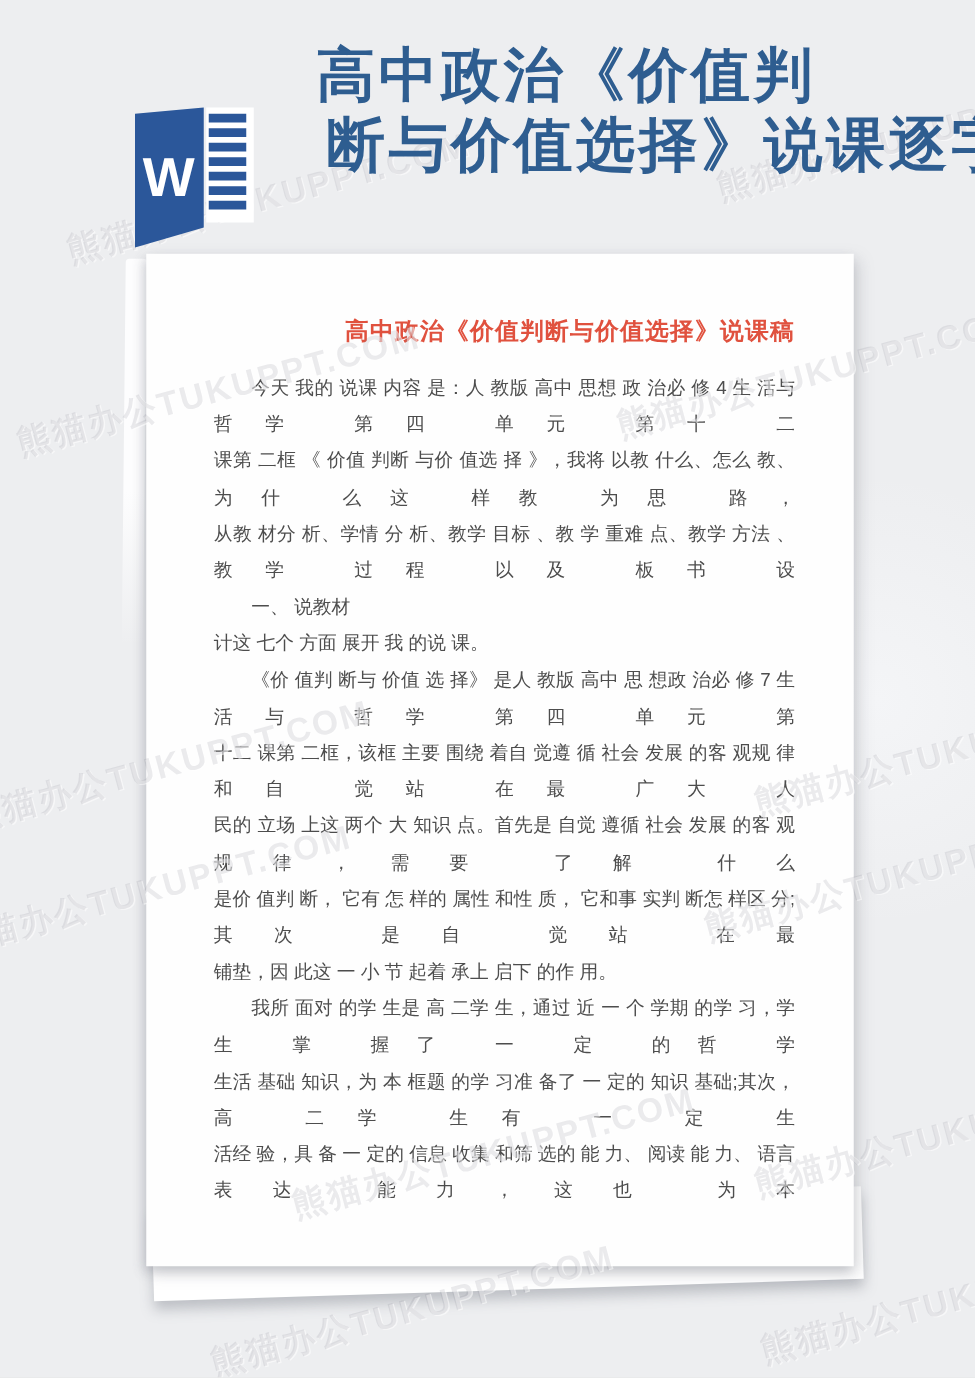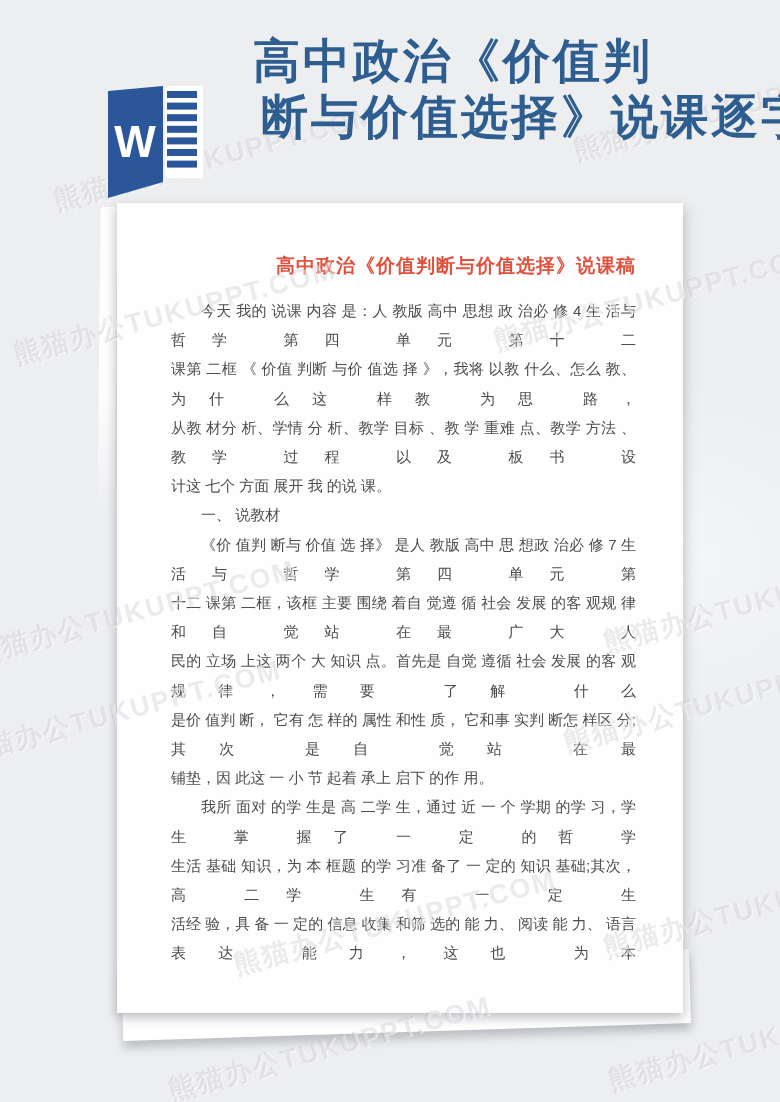--- a/index.html
+++ b/index.html
@@ -84,22 +84,22 @@
 
   <div class="back-sheet-left"></div>
   <div class="back-sheet-bottom"></div>
 
   <div class="page">
     <h1 class="doc-title">高中政治《价值判断与价值选择》说课稿</h1>
     <div class="doc-body" id="doc-body">
         <div class="line i j">今天 我的 说课 内容 是：人 教版 高中 思想 政 治必 修 4 生 活与 哲学 第四 单元 第十 二</div>
         <div class="line j">课第 二框 《 价值 判断 与价 值选 择 》，我将 以教 什么、怎么 教、为什 么这 样教 为思 路，</div>
         <div class="line j">从教 材分 析、学情 分 析、教学 目标 、教 学 重难 点、教学 方法 、教学 过程 以及 板书 设</div>
+        <div class="line i">一、 说教材</div>
         <div class="line">计这 七个 方面 展开 我 的说 课。</div>
-        <div class="line i">一、 说教材</div>
         <div class="line i j">《价 值判 断与 价值 选 择》 是人 教版 高中 思 想政 治必 修 7 生 活与 哲学 第四 单元 第</div>
         <div class="line j">十二 课第 二框，该框 主要 围绕 着自 觉遵 循 社会 发展 的客 观规 律 和自 觉站 在最 广大 人</div>
         <div class="line j">民的 立场 上这 两个 大 知识 点。首先是 自觉 遵循 社会 发展 的客 观 规律，需要 了解 什么</div>
         <div class="line j">是价 值判 断， 它有 怎 样的 属性 和性 质， 它和事 实判 断怎 样区 分;其次 是自 觉站 在最</div>
         <div class="line">铺垫，因 此这 一 小 节 起着 承上 启下 的作 用。</div>
         <div class="line i j">我所 面对 的学 生是 高 二学 生，通过 近 一 个 学期 的学 习，学生 掌 握了 一 定 的哲 学</div>
         <div class="line j">生活 基础 知识，为 本 框题 的学 习准 备了 一 定的 知识 基础;其次，高 二学 生有 一 定 生</div>
         <div class="line j">活经 验，具 备 一 定的 信息 收集 和筛 选的 能 力、 阅读 能 力、 语言 表达 能力，这也 为本</div>
       </div>
   </div>

